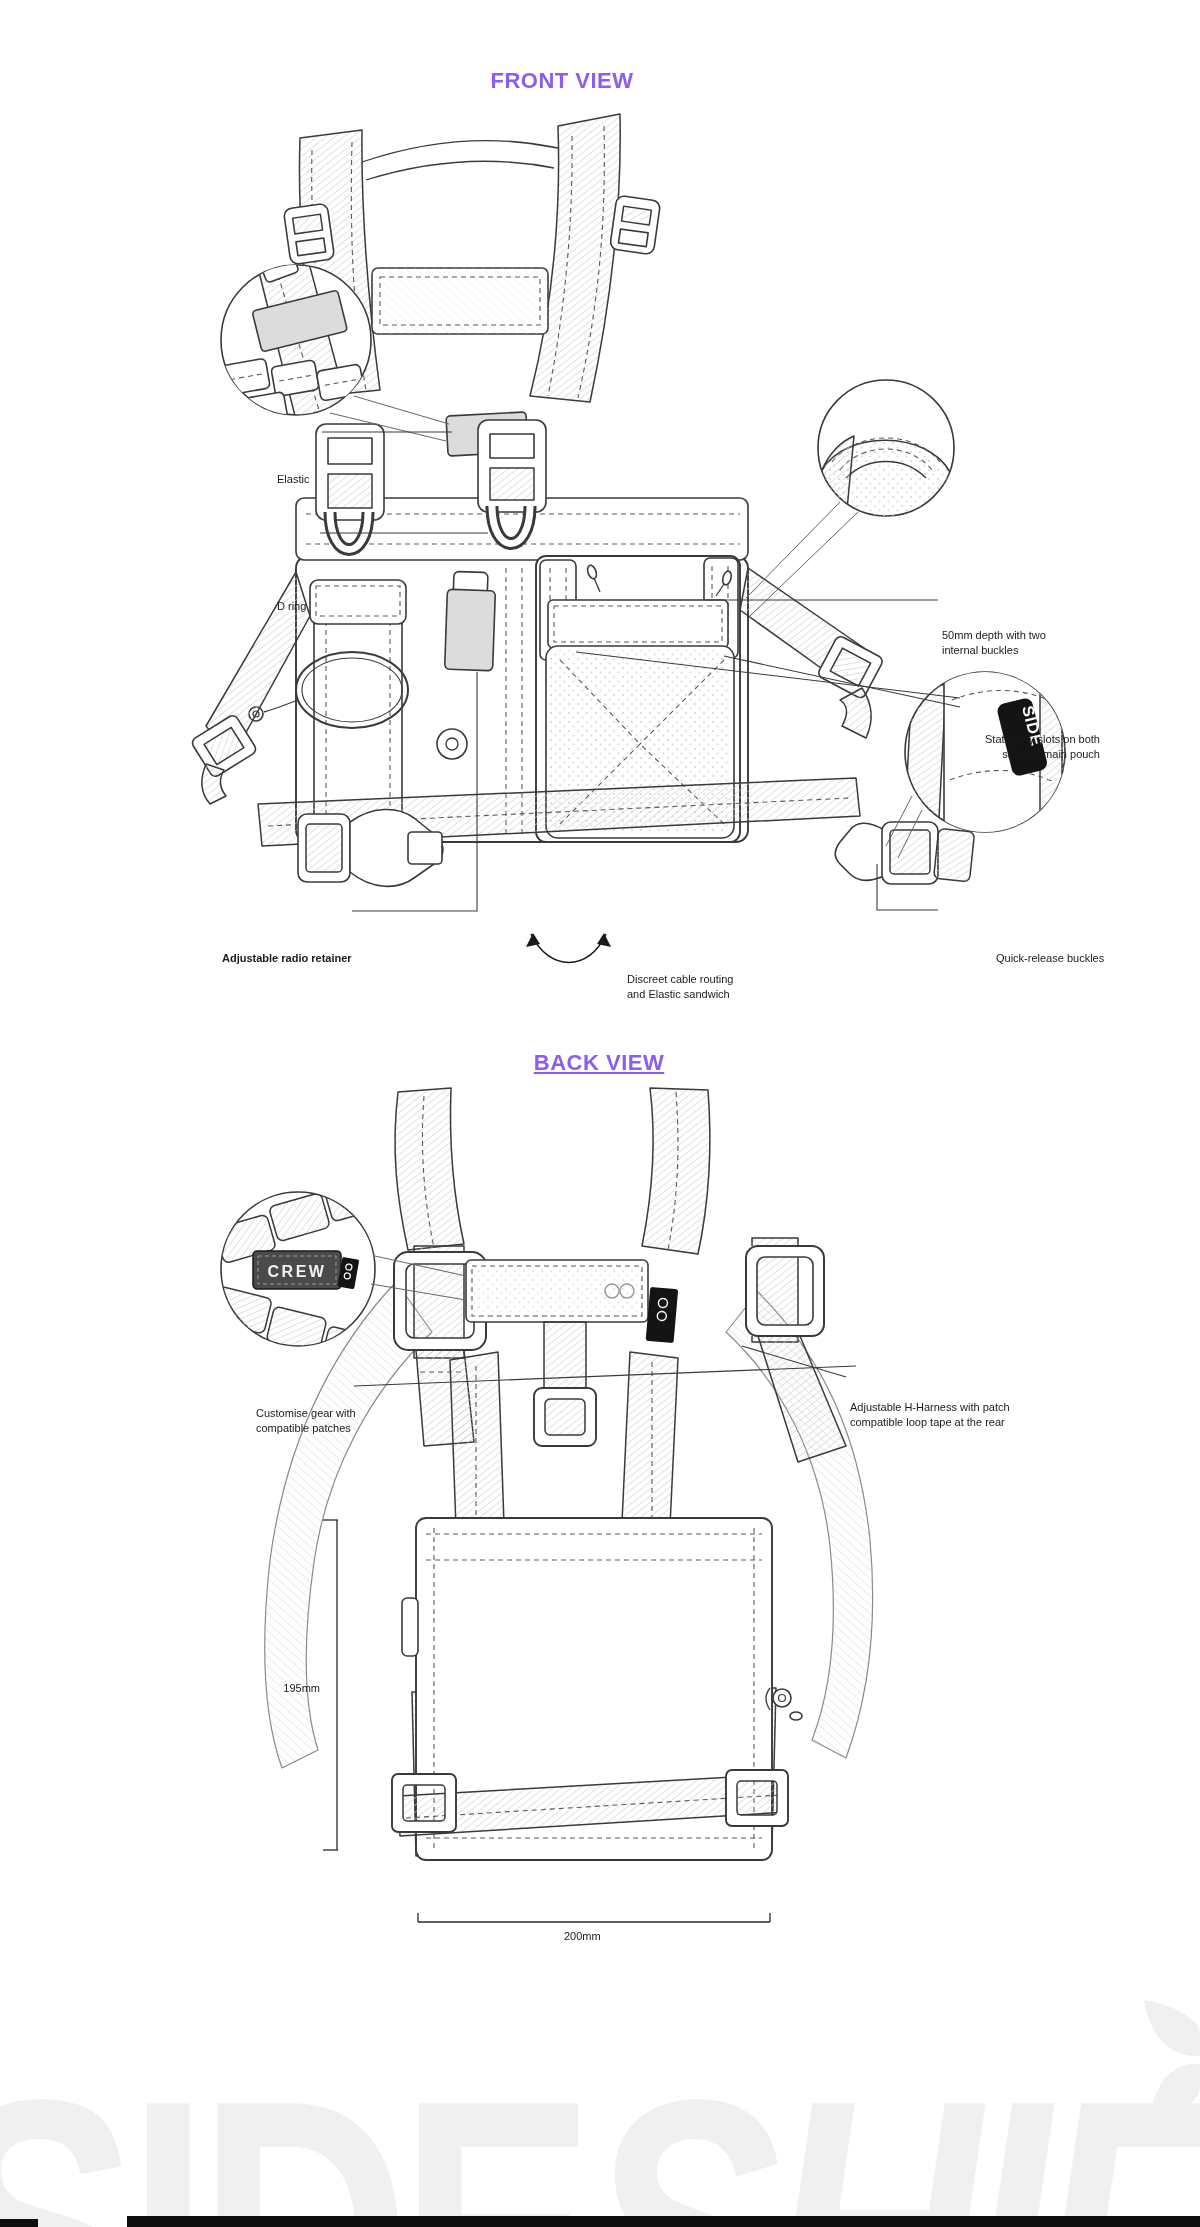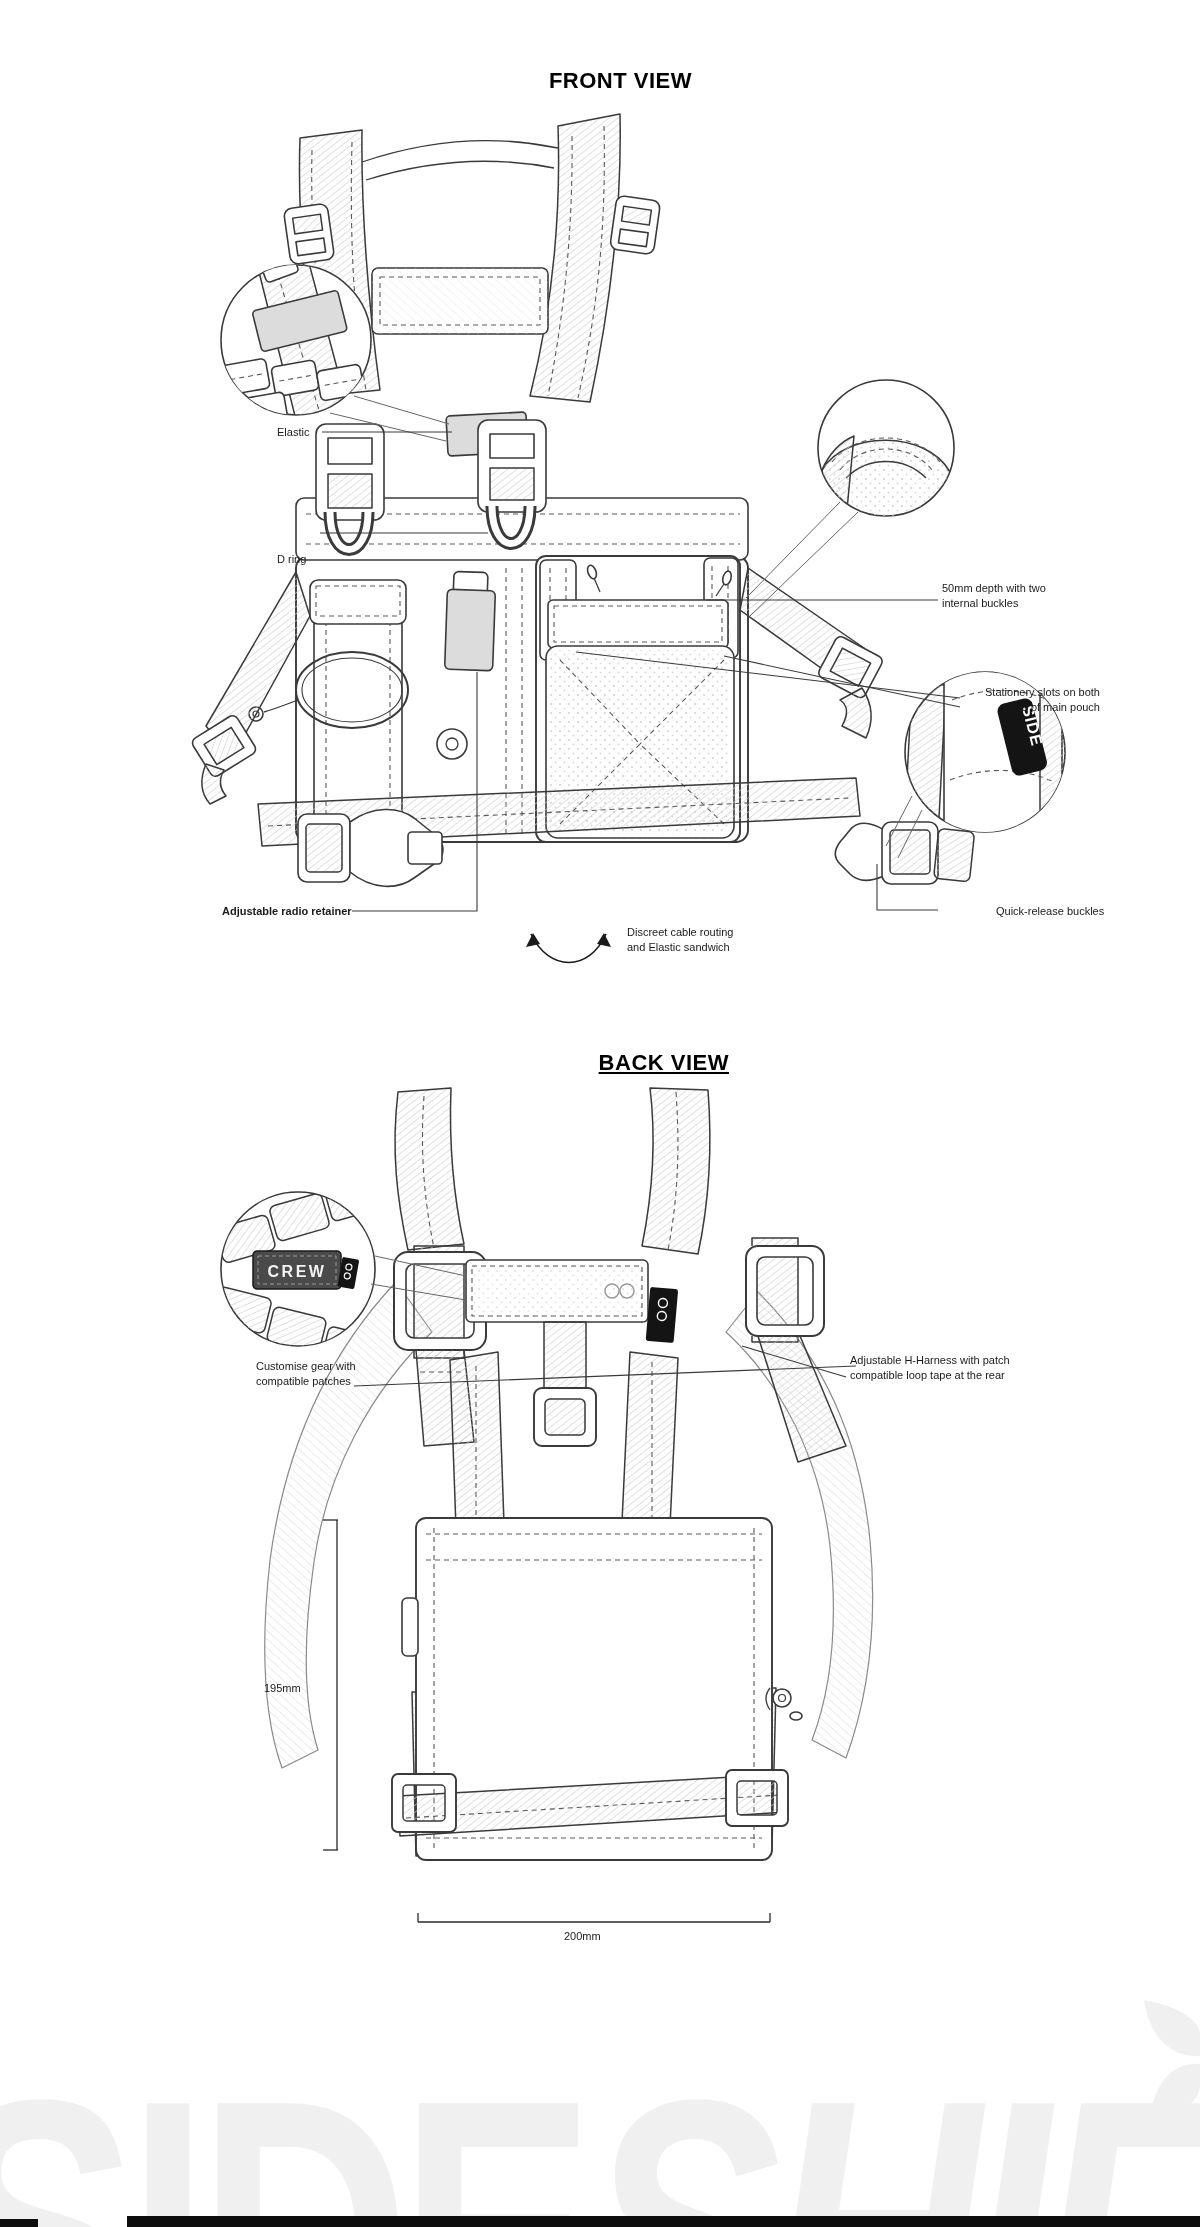--- a/index.html
+++ b/index.html
@@ -1,20 +1,20 @@
 <!DOCTYPE html>
 <html><head>
 <meta charset="utf-8">
 <style>
   html,body{margin:0;padding:0;background:#fff;}
   #page{position:relative;width:1200px;height:2227px;background:#fff;overflow:hidden;
         font-family:"Liberation Sans",sans-serif;color:#1a1a1a;}
   .vtitle{position:absolute;font-size:22px;font-weight:bold;letter-spacing:.5px;
-          text-align:right;width:260px;color:#000000;}
-  .lbl{position:absolute;font-size:11px;line-height:1.4;color:#1a1a1a;}
+          text-align:center;width:260px;color:#8b5cf6;}
+  .lbl{position:absolute;font-size:11px;line-height:1.4;color:#1a1a1a;margin-top:47px;}
   .dim{position:absolute;font-size:11px;color:#1a1a1a;}
   svg{position:absolute;left:0;top:0;}
   .wm{position:absolute;left:-58px;top:2042px;font-size:368px;font-weight:900;
       color:#f0f0f0;letter-spacing:-14px;white-space:nowrap;line-height:1;
       transform:scaleX(.80) scaleY(1.06);transform-origin:0 0;z-index:0;}
   .wm .it{font-style:italic;letter-spacing:-16px;}
   .bar{position:absolute;background:#0d0d0d;}
   .outl{fill:#fff;stroke:#3a3a3a;stroke-width:1.6;stroke-linejoin:round;}
   .outl2{fill:#fff;stroke:#3a3a3a;stroke-width:1.9;stroke-linejoin:round;}
   .hat{fill:url(#hatch);stroke:#3a3a3a;stroke-width:1.5;stroke-linejoin:round;}
@@ -390,18 +390,18 @@
   <div class="lbl" style="left:277px;top:552px;">D ring</div>
   <div class="lbl" style="left:942px;top:581px;width:106px;">50mm depth with two internal buckles</div>
   <div class="lbl" style="left:966px;top:685px;width:134px;text-align:right;">Stationery slots on both sides of main pouch</div>
   <div class="lbl" style="left:222px;top:904px;font-weight:bold;">Adjustable radio retainer</div>
   <div class="lbl" style="left:627px;top:925px;width:122px;">Discreet cable routing and Elastic sandwich</div>
   <div class="lbl" style="left:996px;top:904px;">Quick-release buckles</div>
 
   <div class="lbl" style="left:256px;top:1359px;width:106px;">Customise gear with compatible patches</div>
   <div class="lbl" style="left:850px;top:1353px;width:174px;">Adjustable H-Harness with patch compatible loop tape at the rear</div>
 
-  <div class="dim" style="left:264px;top:1682px;width:56px;text-align:left;">195mm</div>
+  <div class="dim" style="left:264px;top:1682px;width:56px;text-align:right;">195mm</div>
   <div class="dim" style="left:564px;top:1930px;width:60px;text-align:left;">200mm</div>
 
   <div class="bar" style="left:0px;top:2219px;width:38px;height:8px;"></div>
   <div class="bar" style="left:127px;top:2216px;width:1073px;height:11px;"></div>
 </div>
 
 </body></html>

